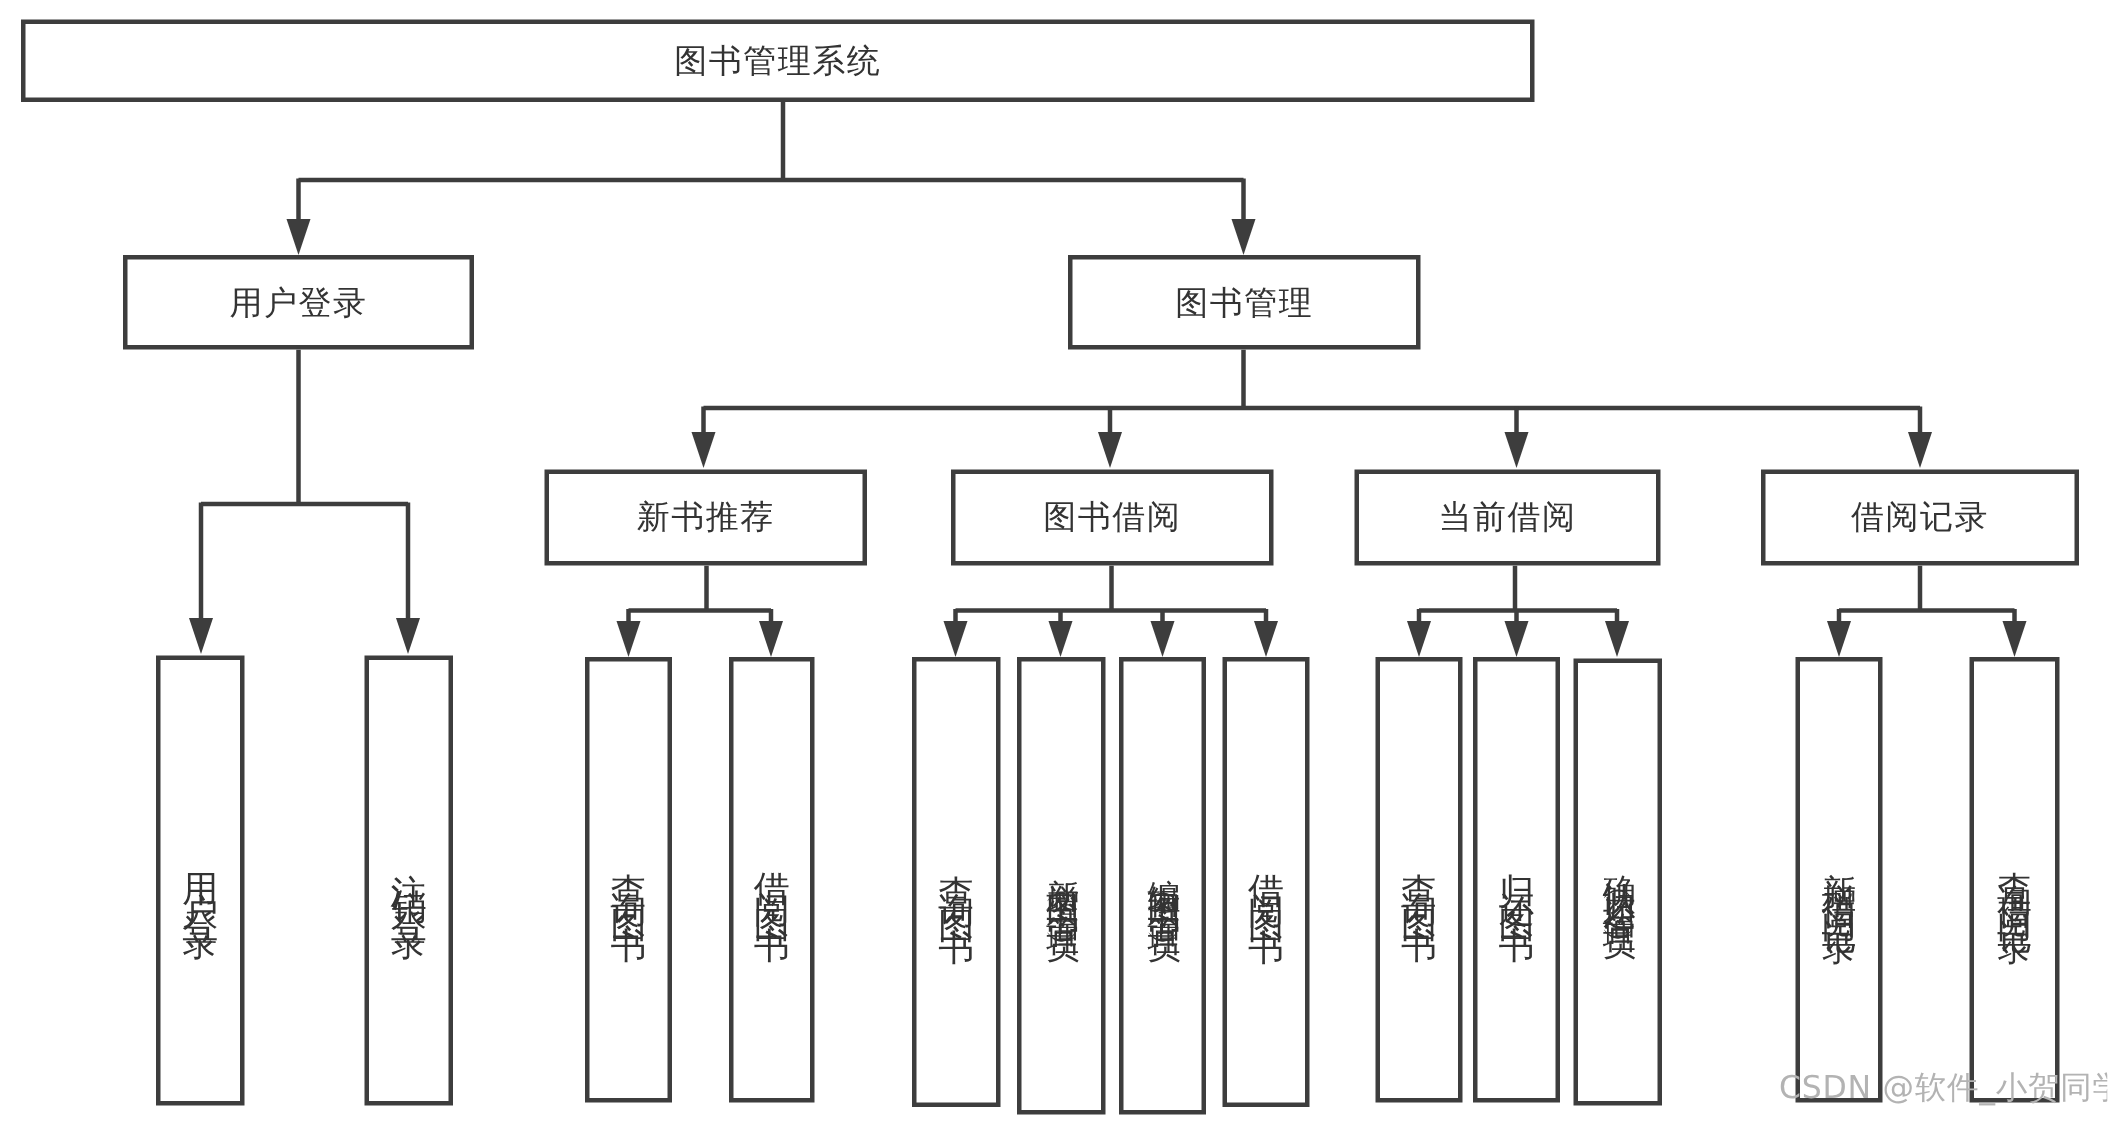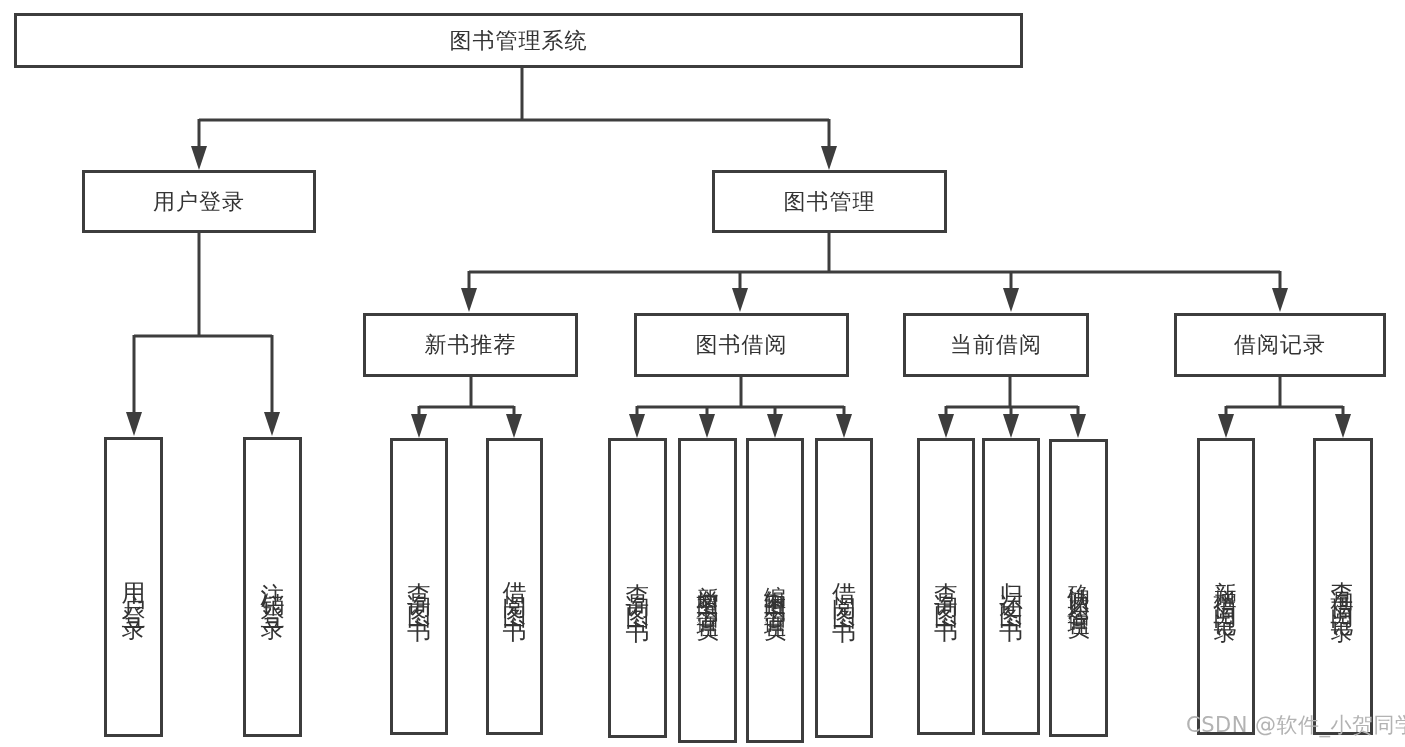--- a/index.html
+++ b/index.html
@@ -139,21 +139,21 @@
   <div class="box" style="left:363px; top:313px; width:215px; height:64px;">
     <span class="h-label">新书推荐</span>
   </div>
 
   <div class="box" style="left:712px; top:170px; width:235px; height:63px;">
     <span class="h-label">图书管理</span>
   </div>
   <div class="box" style="left:634px; top:313px; width:215px; height:64px;justify-content:center;">
     <span class="h-label">图书借阅</span>
   </div>
-  <div class="box" style="left:903px; top:313px; width:186px; height:64px;">
+  <div class="box" style="left:903px; top:313px; width:204px; height:64px;">
     <span class="h-label">当前借阅</span>
   </div>
   <div class="box" style="left:1174px; top:313px; width:212px; height:64px;">
     <span class="h-label">借阅记录</span>
   </div>
 
   <div class="box" style="left:104px; top:437px; width:59px; height:300px;">
     <span class="v-text v-short">用户登录</span>
   </div>
   <div class="box" style="left:243px; top:437px; width:59px; height:300px;">

